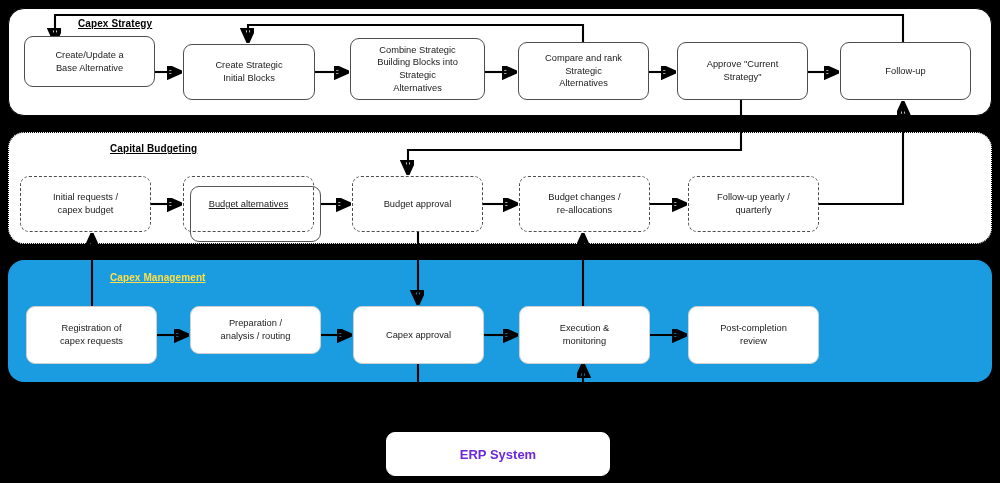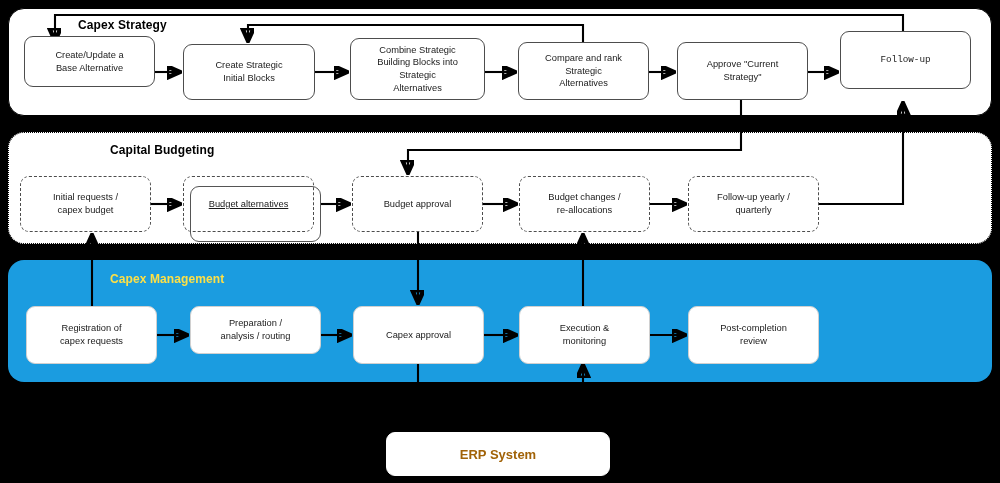--- a/index.html
+++ b/index.html
@@ -33,25 +33,26 @@
     border: 1.5px dotted #000000;
   }
   .lane-capex {
     left: 8px; top: 260px; width: 984px; height: 122px;
     background: #1b9ce0;
     border: none;
   }
 
   .lane-title {
     position: absolute;
-    font-size: 12px;
+    font-size: 10px;
     font-weight: bold;
     color: #000000;
     white-space: nowrap;
     letter-spacing: 0.1px;
+    text-decoration: underline;
   }
   .lane-title.on-blue { color: #fde047; }
 
   
   .node {
     position: absolute;
     box-sizing: border-box;
     background: #ffffff;
     border-radius: 9px;
     display: flex;
@@ -84,21 +85,21 @@
     position: absolute;
     box-sizing: border-box;
     background: #ffffff;
     border-radius: 9px;
     border: 1px solid #ffffff;
     display: flex;
     align-items: center;
     justify-content: center;
     font-size: 13px;
     font-weight: bold;
-    color: #a16207;
+    color: #6d28d9;
     z-index: 6;
   }
 
   
   #wires {
     position: absolute;
     left: 0; top: 0;
     width: 1000px; height: 483px;
     z-index: 5;
     pointer-events: none;
@@ -121,21 +122,21 @@
   </div>
   <div class="node solid" style="left:350px; top:38px; width:135px; height:62px;">
     <span class="node-label">Combine Strategic Building Blocks into Strategic Alternatives</span>
   </div>
   <div class="node solid" style="left:518px; top:42px; width:131px; height:58px;">
     <span class="node-label">Compare and rank Strategic Alternatives</span>
   </div>
   <div class="node solid" style="left:677px; top:42px; width:131px; height:58px;">
     <span class="node-label">Approve "Current Strategy"</span>
   </div>
-  <div class="node solid" style="left:840px; top:31px; width:131px; height:58px;font-family:Liberation Mono, monospace;">
+  <div class="node solid" style="left:840px; top:42px; width:131px; height:58px;">
     <span class="node-label">Follow-up</span>
   </div>
 
   <div class="lane lane-budget"></div>
   <div class="lane-title" style="left:110px; top:143px;">Capital Budgeting</div>
 
   <div class="node dashed" style="left:20px; top:176px; width:131px; height:56px;">
     <span class="node-label">Initial requests / capex budget</span>
   </div>
 

